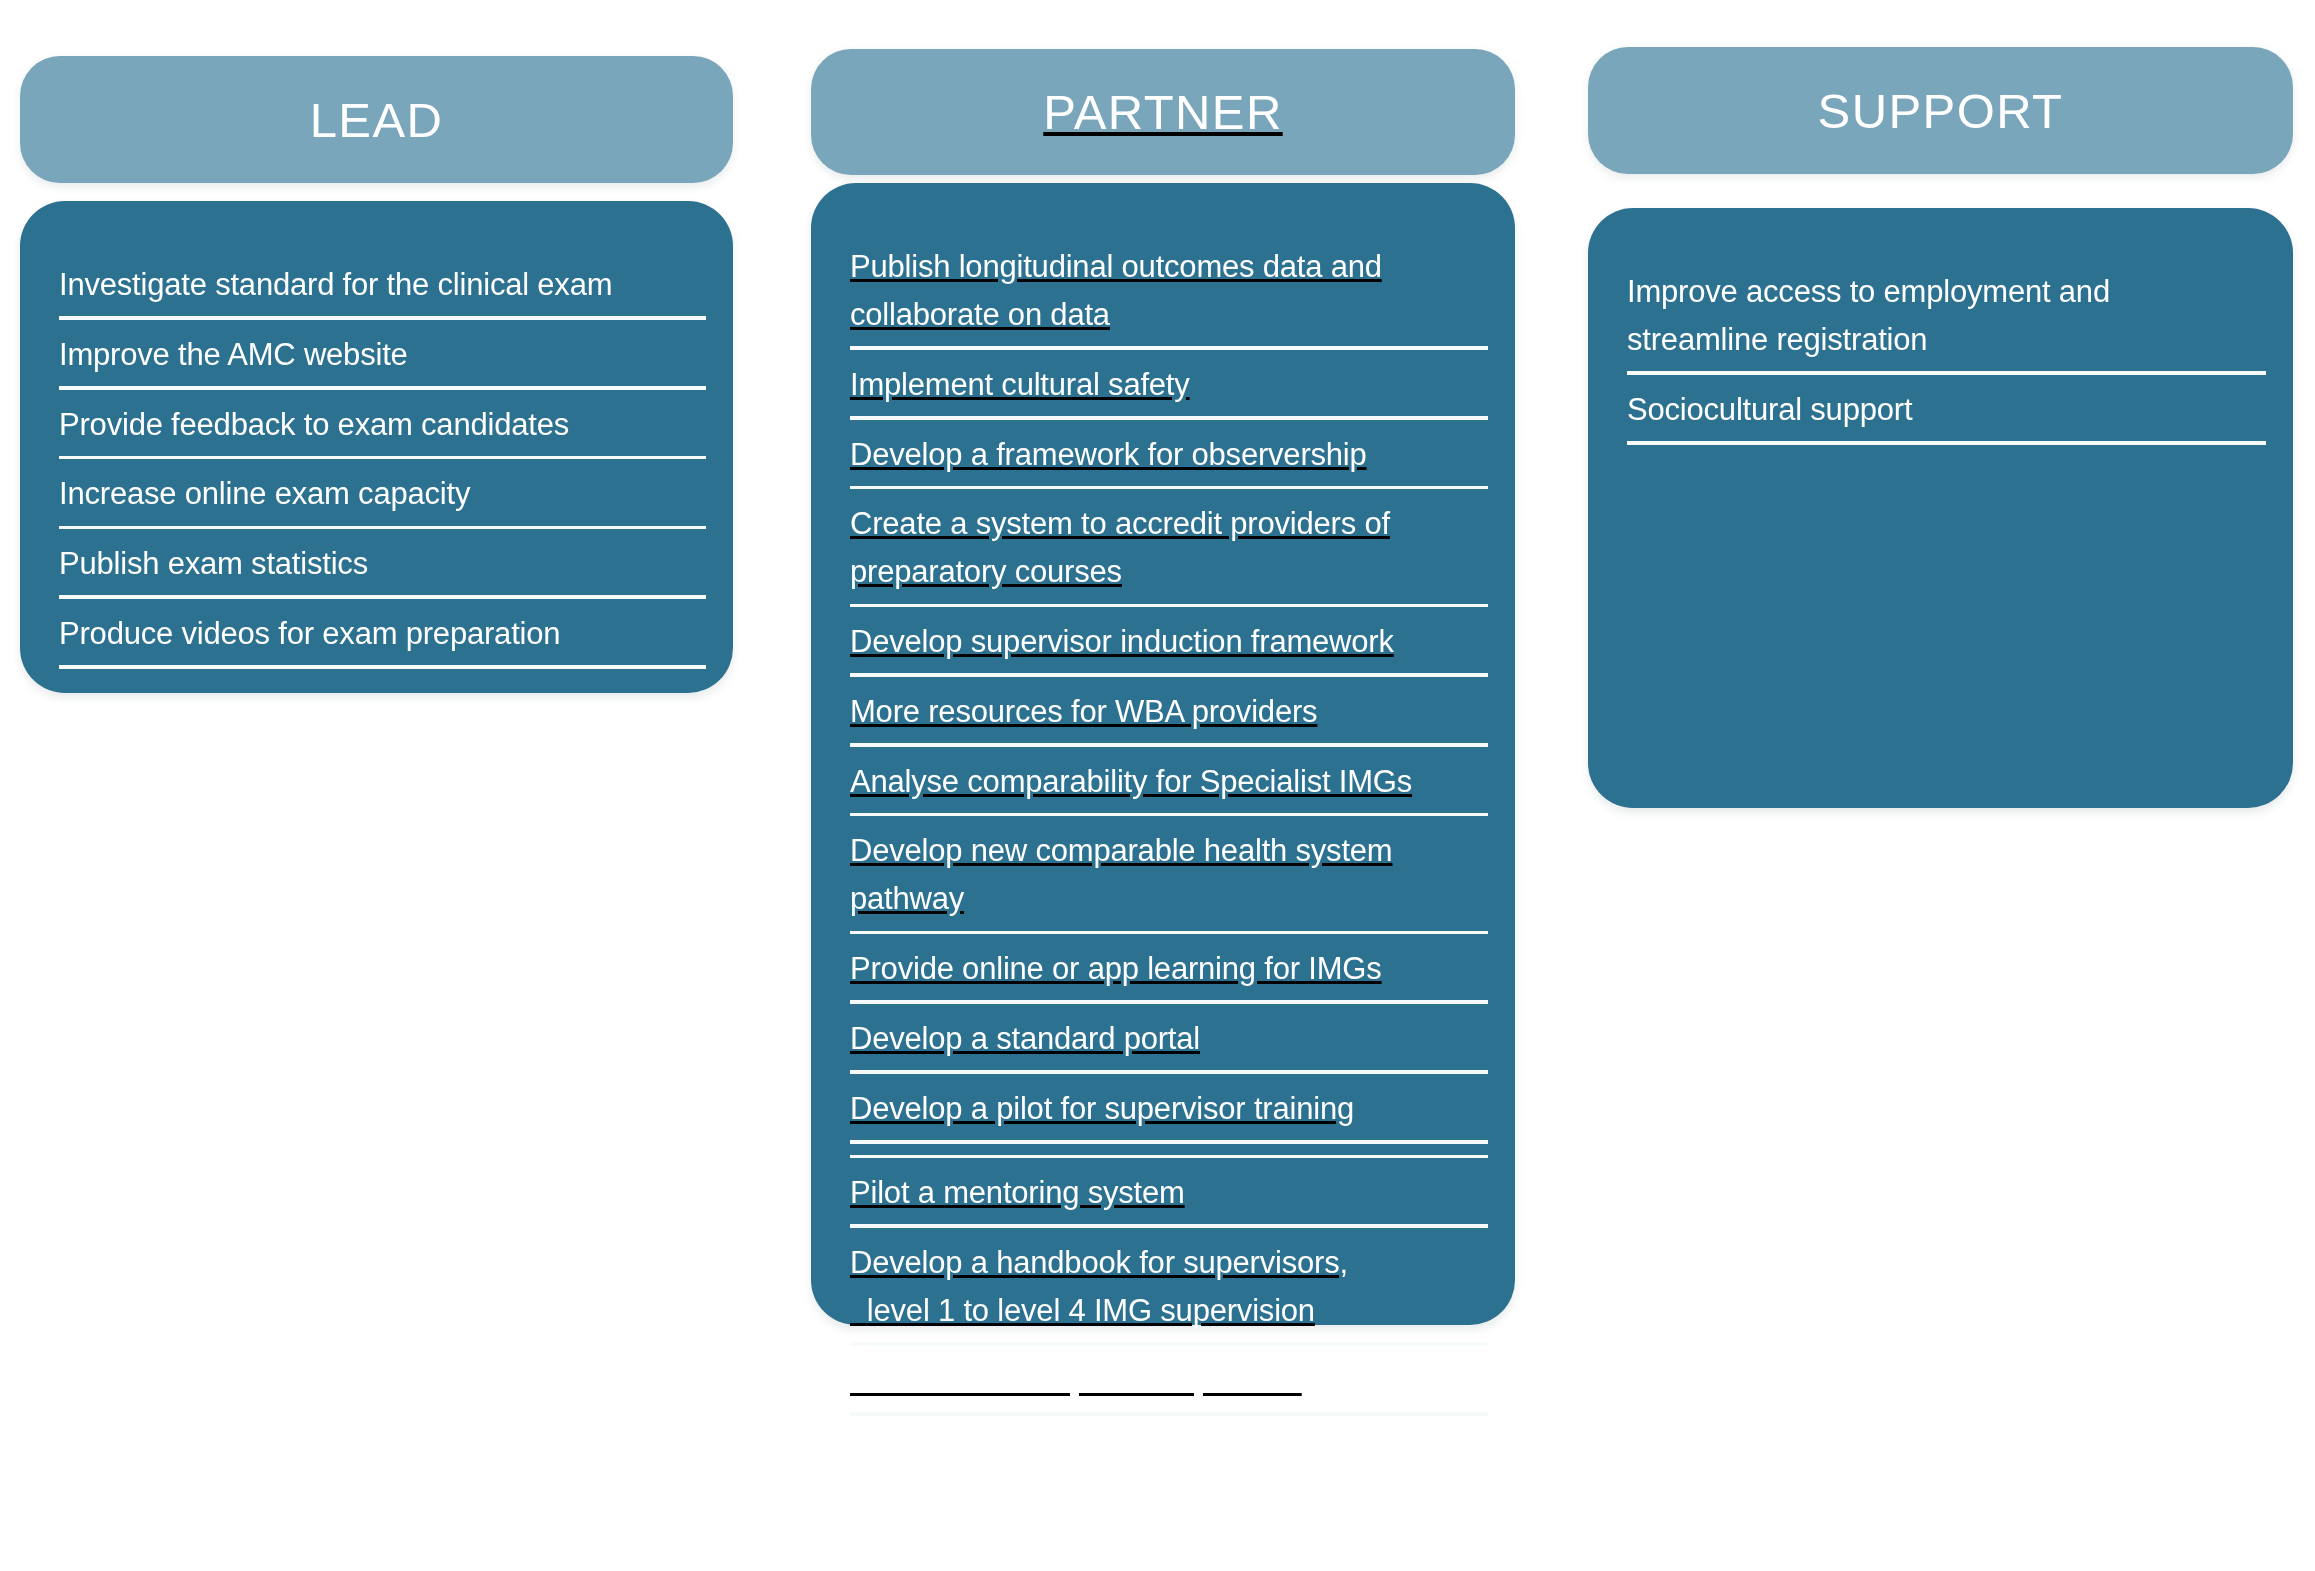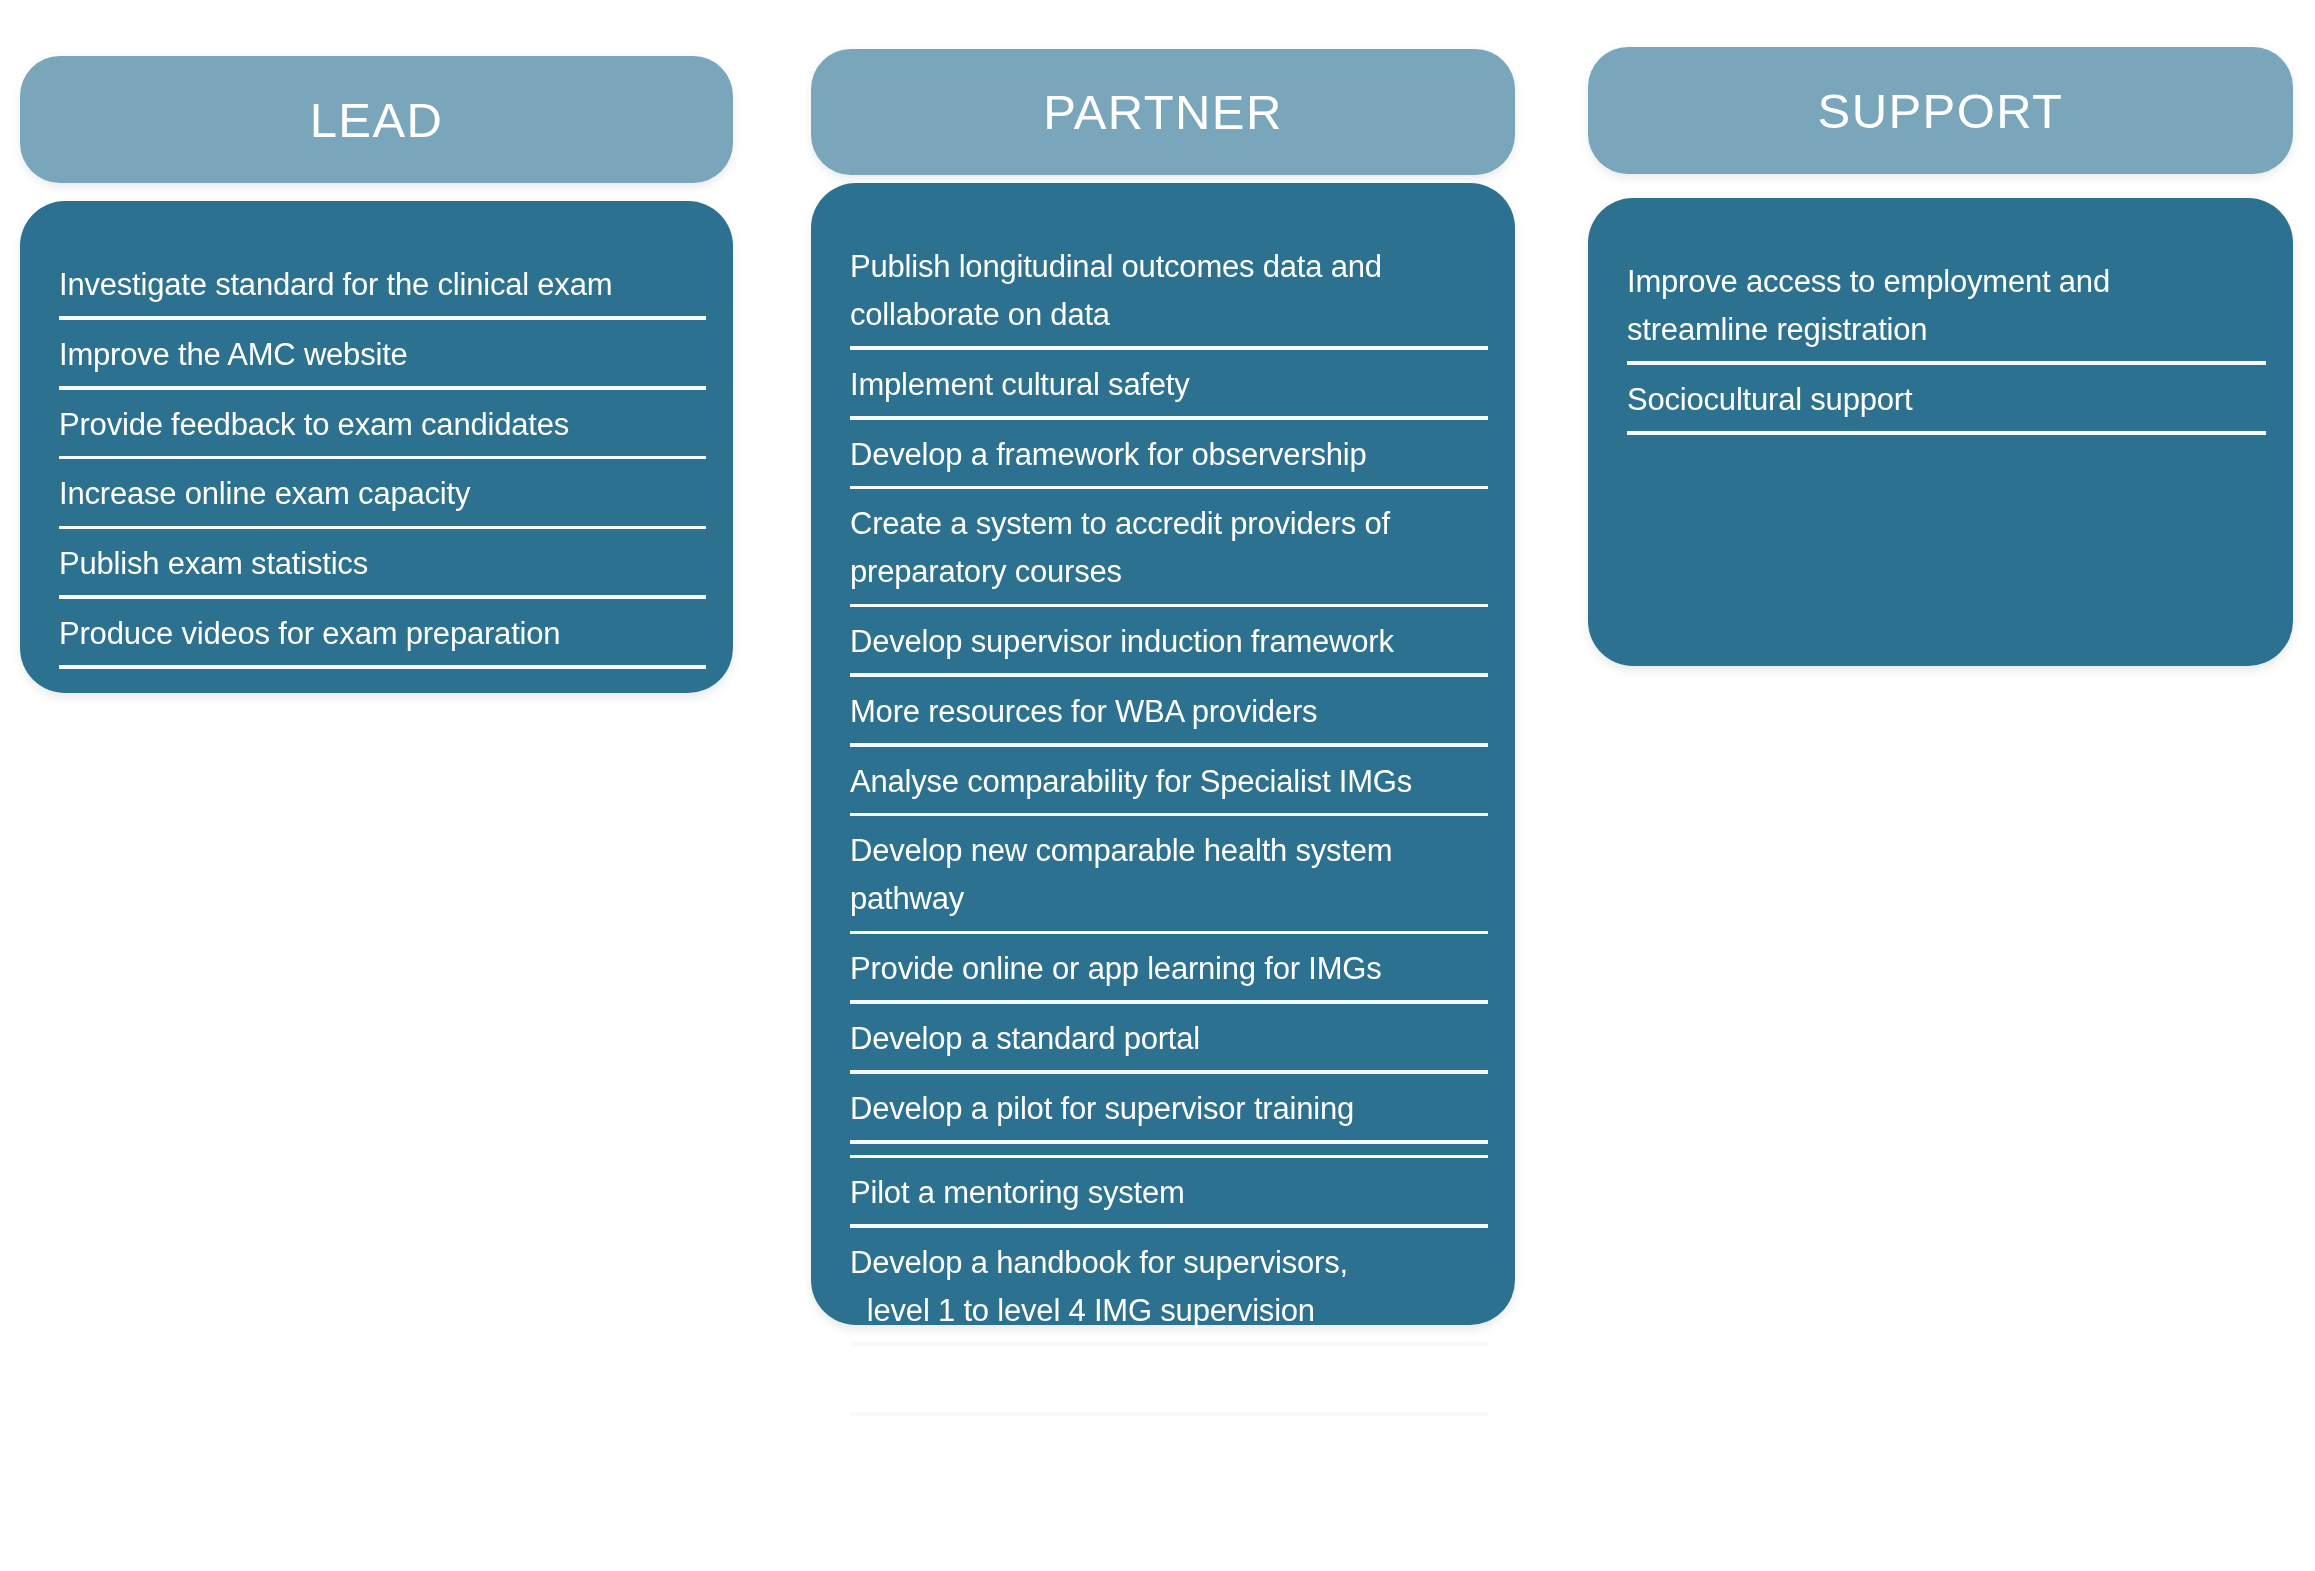--- a/index.html
+++ b/index.html
@@ -14,21 +14,21 @@
   .canvas {
     position: relative;
     width: 2316px;
     height: 1571px;
     background: var(--page-bg);
     overflow: hidden;
     font-family: "Liberation Sans", "DejaVu Sans", sans-serif;
   }
   .column { position: absolute; top: 0; }
   .col-lead    { left: 20px;   width: 713px; }
-  .col-partner { left: 811px;  width: 704px; }
+  .col-partner { left: 811px;  width: 704px; text-decoration: underline; }
   .col-support { left: 1588px; width: 705px; }
 
   .col-header {
     border-radius: 40px;
     background: var(--header-bg);
     color: var(--text-color);
     display: flex;
     align-items: center;
     justify-content: center;
     font-size: 49px;
@@ -40,21 +40,21 @@
   .col-support .col-header { margin-top: 47px; height: 127px; }
 
   .col-body {
     background: var(--body-bg);
     border-radius: 45px;
     padding: 60px 27px 15px 39px;
     box-shadow: 0 4.5px 9px rgba(40,60,70,0.10);
   }
   .col-lead    .col-body { margin-top: 18px; height: 492px; }
   .col-partner .col-body { margin-top: 8px; height: 1142px; }
-  .col-support .col-body { margin-top: 24px; height: 468px; }
+  .col-support .col-body { margin-top: 34px; height: 600px; }
 
   .item { margin: 0; }
   .item-text {
     color: var(--text-color);
     font-size: 31px;
     line-height: 48px;
     letter-spacing: -0.2px;
     white-space: pre-wrap;
   }
   .item-rule {

